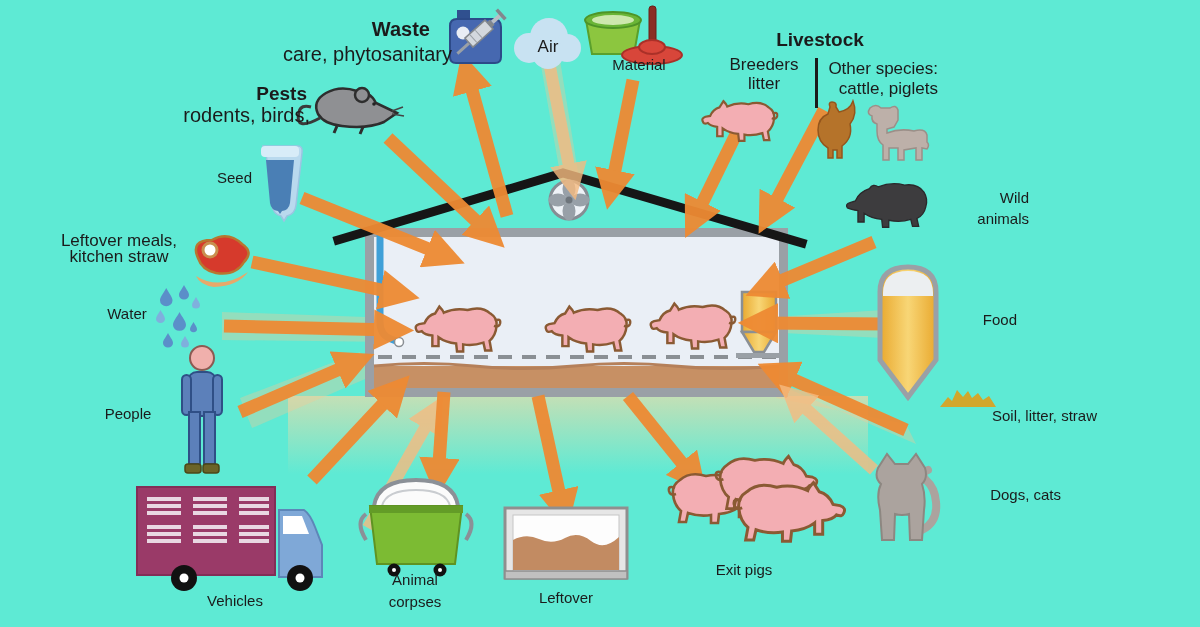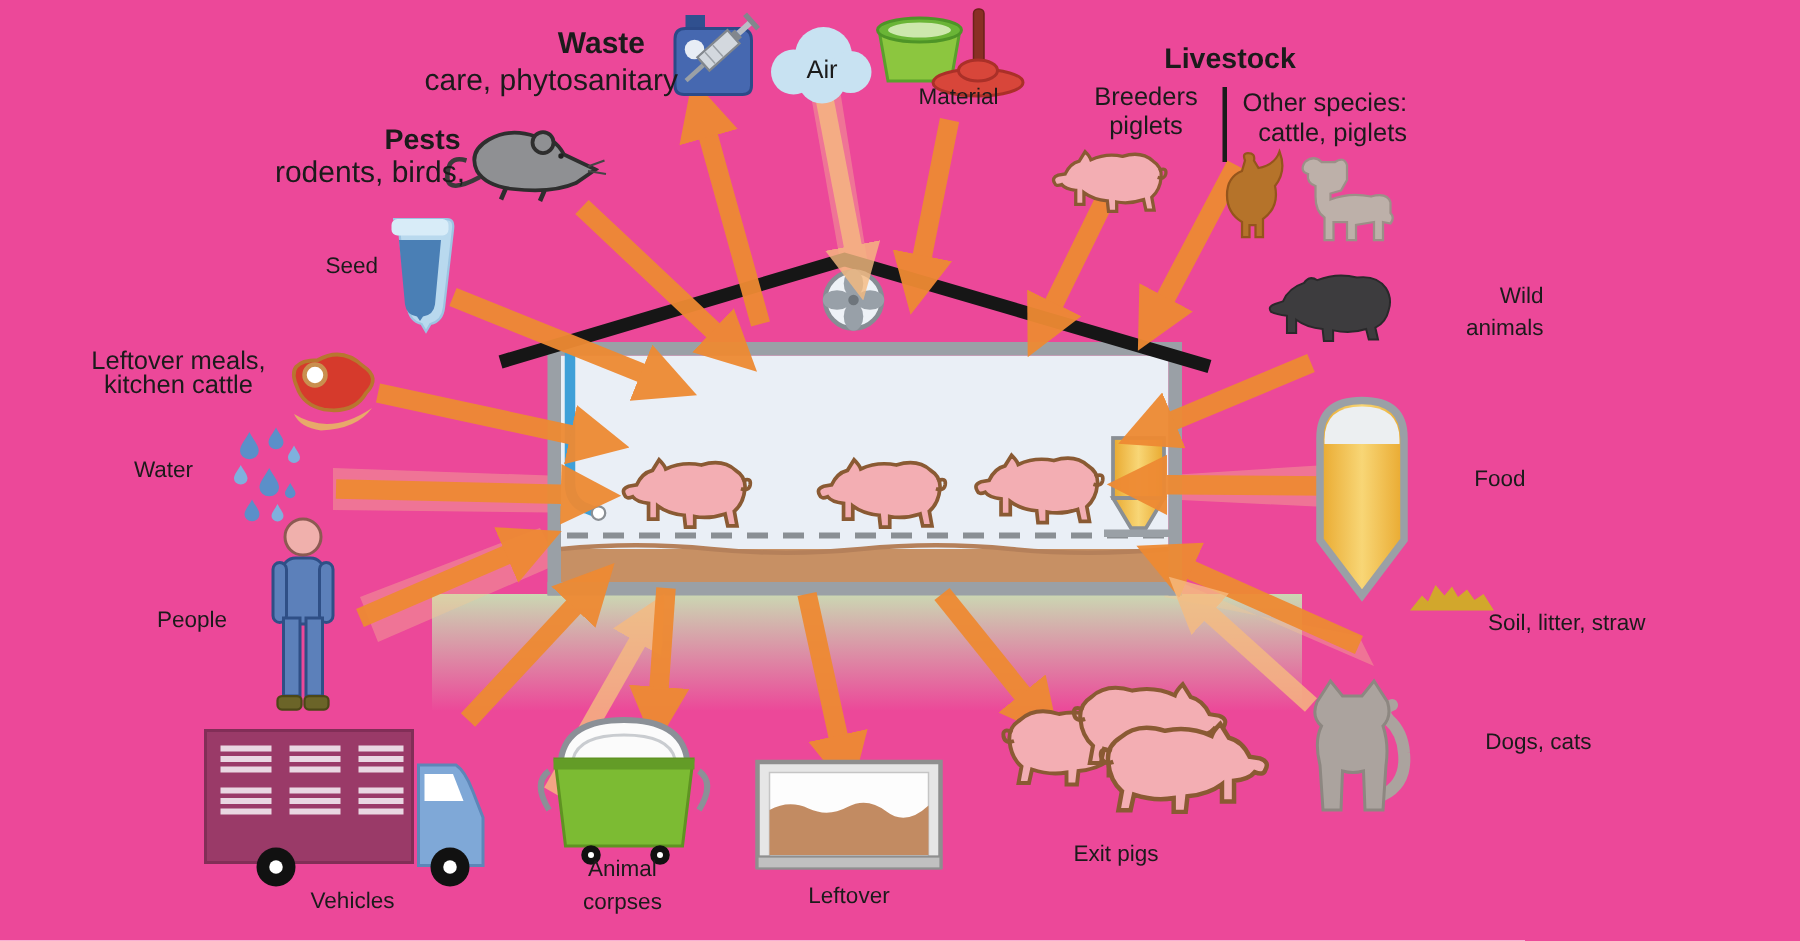--- a/index.html
+++ b/index.html
@@ -1,16 +1,16 @@
 <!DOCTYPE html>
 <html><head>
 <meta charset="utf-8">
 <style>
   html,body{margin:0;padding:0;background:#fff;}
-  .stage{position:relative;width:1200px;height:627px;background:#ec4899;overflow:hidden;
+  .stage{position:relative;width:1200px;height:627px;background:#5eead4;overflow:hidden;
          font-family:"Liberation Sans",sans-serif;color:#1b1b1b;}
   .art{position:absolute;left:0;top:0;}
   .lbl{position:absolute;white-space:nowrap;line-height:1.05;}
   .h{font-weight:bold;font-size:19px;}
   .s{font-size:20px;}
   .n{font-size:15px;}
   .m{font-size:17px;}
   .tr{text-align:right;} .tc{text-align:center;} .tl{text-align:right;}
   .divider{position:absolute;background:#1b1b1b;}
   .arrow{stroke:#ee8a33;stroke-width:13;opacity:.95;}
@@ -276,34 +276,34 @@
 </svg>
 
 <div class="lbl h tr" style="left:290px;top:19px;width:140px;font-size:20px">Waste</div>
 <div class="lbl s tr" style="left:283px;top:44px;width:147px">care, phytosanitary</div>
 
 <div class="lbl m tc" style="left:527px;top:38px;width:42px">Air</div>
 <div class="lbl n tc" style="left:597px;top:57px;width:84px">Material</div>
 
 <div class="lbl h tc" style="left:768px;top:30px;width:104px">Livestock</div>
 <div class="lbl m tc" style="left:722px;top:56px;width:84px">Breeders</div>
-<div class="lbl m tc" style="left:722px;top:75px;width:84px">piglets</div>
+<div class="lbl m tc" style="left:722px;top:75px;width:84px">litter</div>
 <div class="divider" style="left:815px;top:58px;width:3px;height:50px"></div>
 <div class="lbl m tl" style="left:826px;top:60px;width:112px">Other species:</div>
 <div class="lbl m tl" style="left:826px;top:80px;width:112px">cattle, piglets</div>
 
 <div class="lbl h tr" style="left:195px;top:84px;width:112px">Pests</div>
 <div class="lbl s tr" style="left:178px;top:105px;width:132px">rodents, birds,</div>
 
 <div class="lbl n tr" style="left:190px;top:170px;width:62px">Seed</div>
 
 <div class="lbl m tc" style="left:48px;top:232px;width:142px">Leftover meals,</div>
-<div class="lbl m tc" style="left:48px;top:248px;width:142px">kitchen cattle</div>
-
-<div class="lbl n tc" style="left:74px;top:306px;width:70px">Water</div>
+<div class="lbl m tc" style="left:48px;top:248px;width:142px">kitchen straw</div>
+
+<div class="lbl n tc" style="left:92px;top:306px;width:70px">Water</div>
 <div class="lbl n tc" style="left:90px;top:406px;width:76px">People</div>
 <div class="lbl n tc" style="left:183px;top:593px;width:104px">Vehicles</div>
 
 <div class="lbl n tc" style="left:369px;top:572px;width:92px">Animal</div>
 <div class="lbl n tc" style="left:369px;top:594px;width:92px">corpses</div>
 
 <div class="lbl n tc" style="left:520px;top:590px;width:92px">Leftover</div>
 <div class="lbl n tc" style="left:692px;top:562px;width:104px">Exit pigs</div>
 <div class="lbl n tl" style="left:941px;top:487px;width:120px">Dogs, cats</div>
 

